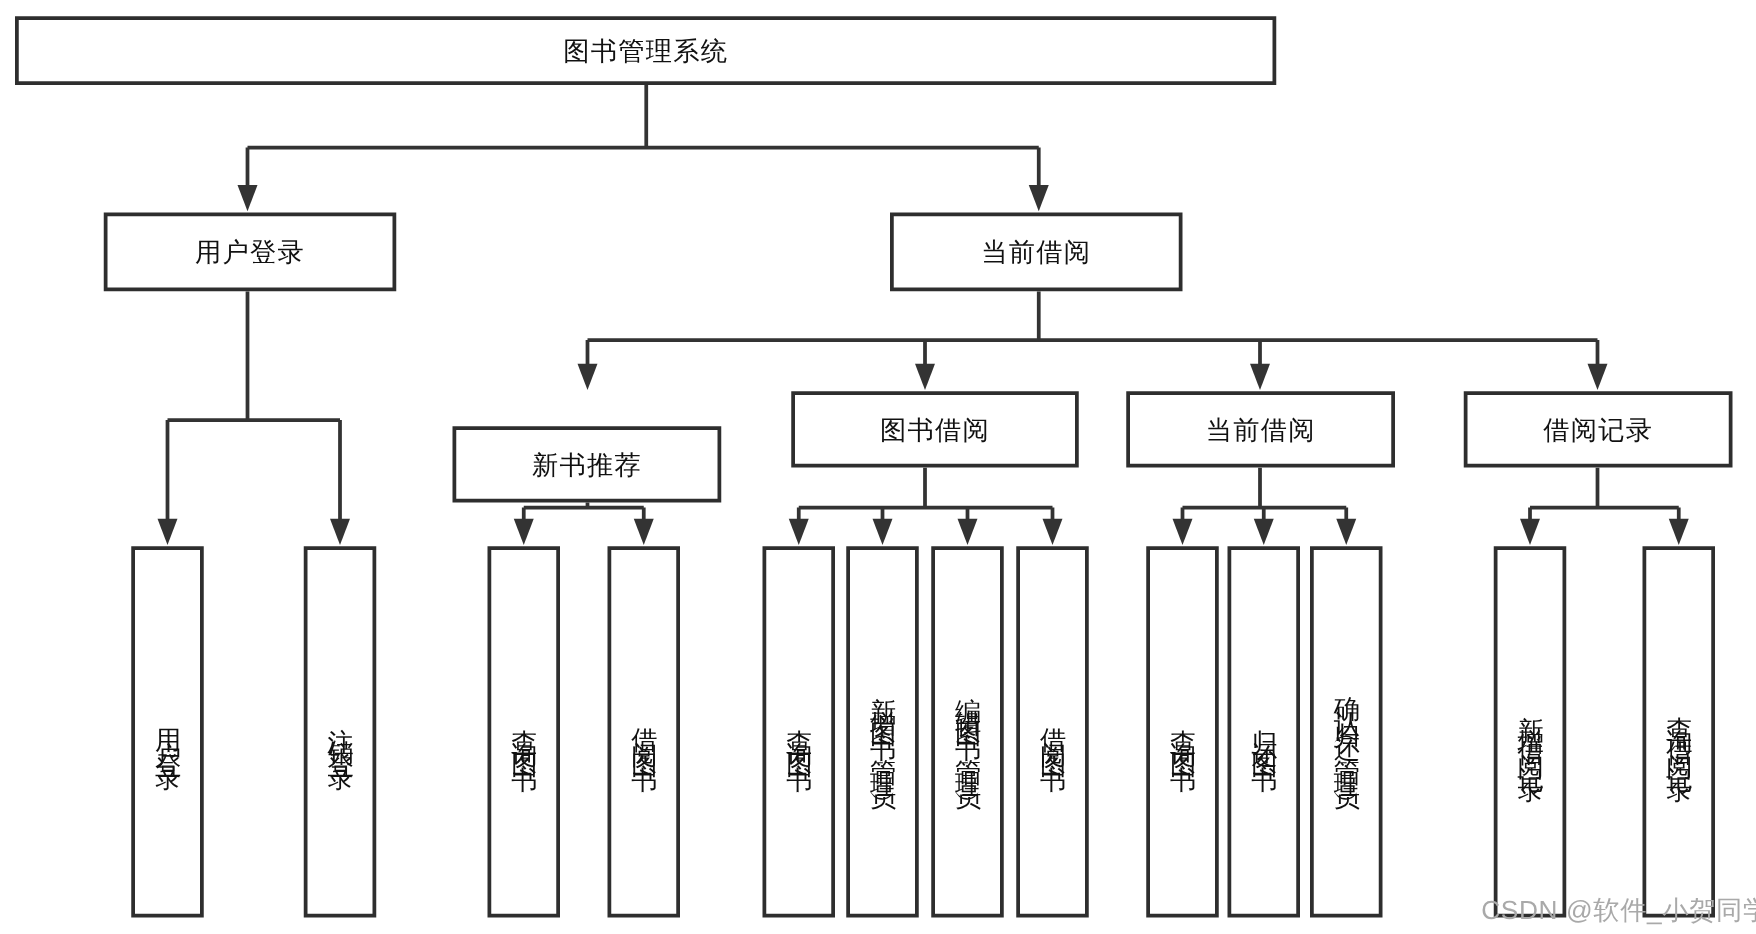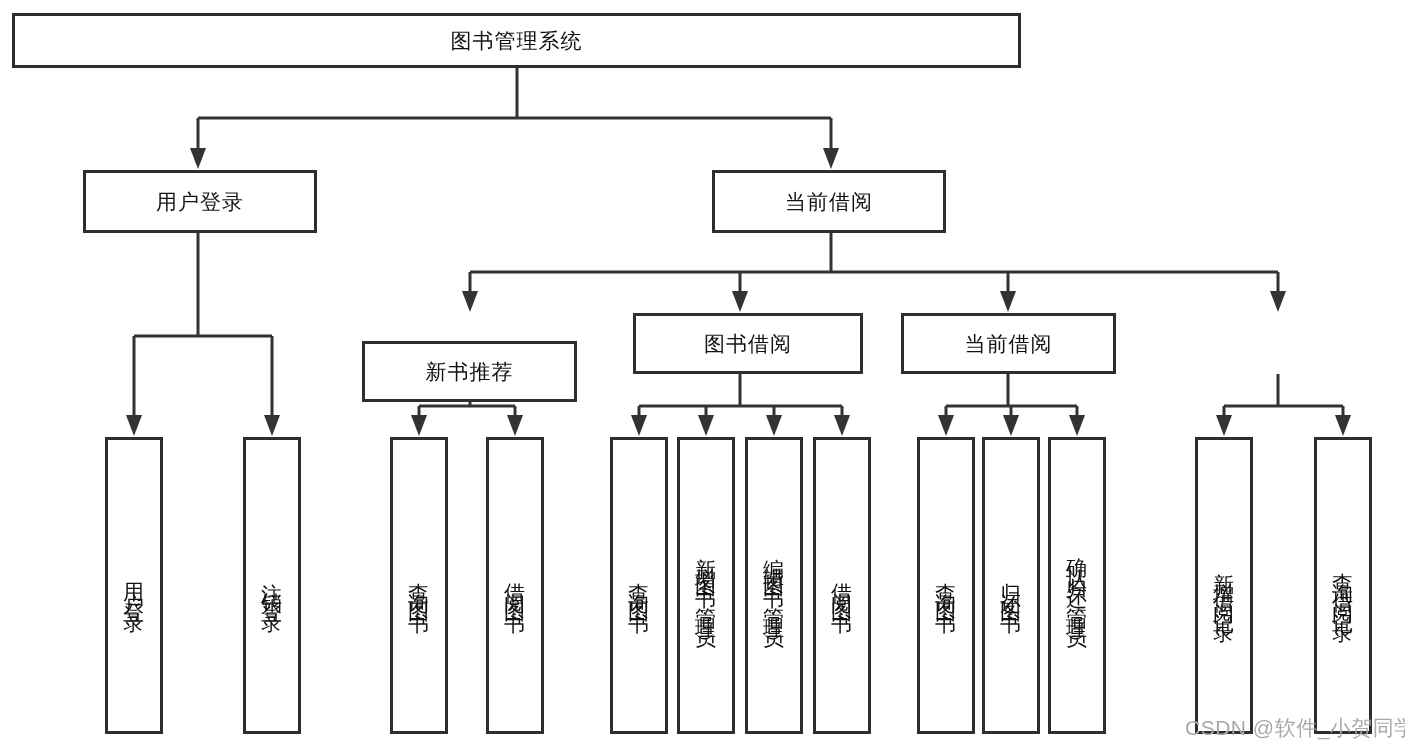--- a/index.html
+++ b/index.html
@@ -98,20 +98,21 @@
   </svg>
 
   <div class="box b-root">图书管理系统</div>
 
   <div class="box b-l1a">用户登录</div>
   <div class="box b-l1b">当前借阅</div>
 
   <div class="box b-l2a">新书推荐</div>
   <div class="box b-l2b">图书借阅</div>
   <div class="box b-l2c">当前借阅</div>
+  <div class="box b-l2d">借阅记录</div>
 
   <div class="box leaf b-u1">
     <span>用户登录</span>
   </div>
   <div class="box leaf b-u2">
     <span>注销登录</span>
   </div>
 
   <div class="box leaf b-n1">
     <span>查询图书</span>

